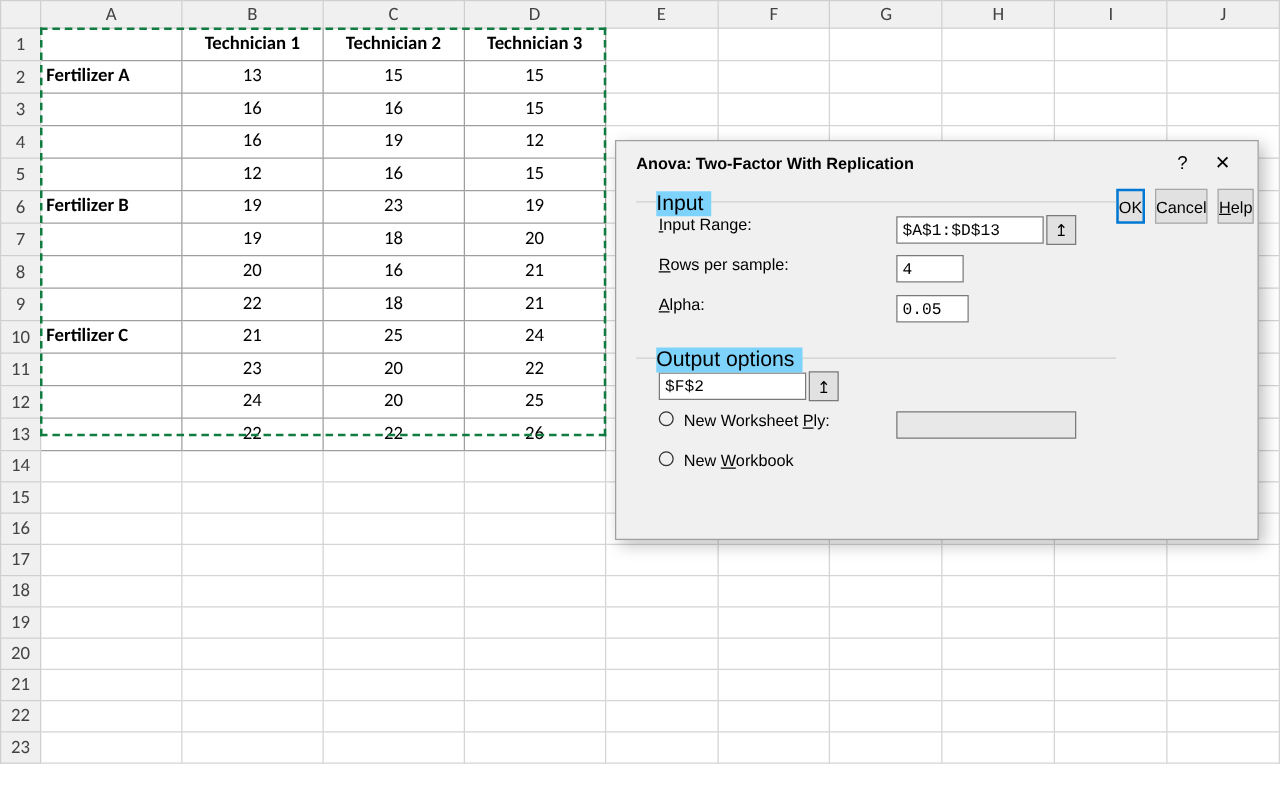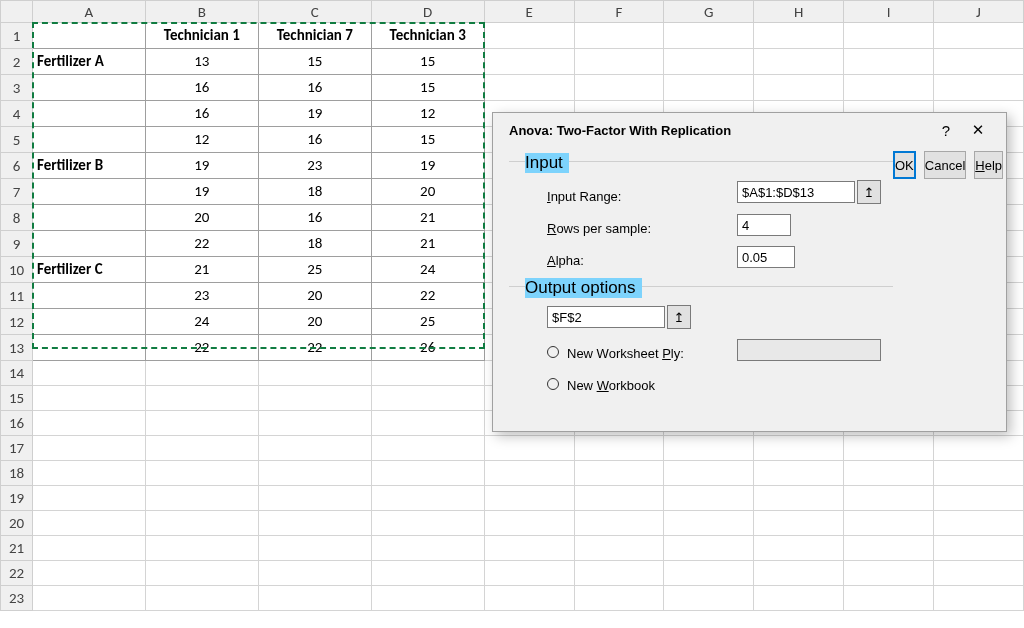--- a/index.html
+++ b/index.html
@@ -128,35 +128,34 @@
     left: 16px;
     background: #7dd3fc;
     padding-right: 6px;
     font-size: 17px;
   }
   .group-content {
     padding: 10px 6px 4px 18px;
   }
   .row {
     display: flex;
-    align-items: flex-end;
+    align-items: flex-start;
     height: 32px;
-    margin-left: 20px;
   }
   .row .lbl { width: 190px; }
   .row .field-box {
     display: flex;
     align-items: center;
   }
   .txt {
     height: 22px;
     border: 1px solid #7a7a7a;
     background: #fff;
     padding: 1px 4px;
-    font-family: Liberation Sans, sans-serif;
+    font-family: Liberation Mono, monospace;
     font-size: 13px;
   }
   .txt.disabled { background: #e8e8e8; }
   .range-btn {
     width: 24px;
     height: 24px;
     border: 1px solid #7a7a7a;
     background: #e1e1e1;
     display: flex;
     align-items: center;
@@ -197,21 +196,21 @@
         <th class="col-header" style="width: 90px;">F</th>
         <th class="col-header" style="width: 90px;">G</th>
         <th class="col-header" style="width: 90px;">H</th>
         <th class="col-header" style="width: 90px;">I</th>
         <th class="col-header" style="width: 90px;">J</th>
       </tr>
       <tr>
         <th class="row-header">1</th>
         <td class="cell data-border left-text"></td>
         <td class="cell data-border bold">Technician 1</td>
-        <td class="cell data-border bold">Technician 7</td>
+        <td class="cell data-border bold">Technician 2</td>
         <td class="cell data-border bold">Technician 3</td>
         <td class="cell col-narrow"></td>
         <td class="cell col-narrow"></td>
         <td class="cell col-narrow"></td>
         <td class="cell col-narrow"></td>
         <td class="cell col-narrow"></td>
         <td class="cell col-narrow"></td>
       </tr>
       <tr>
         <th class="row-header">2</th>

